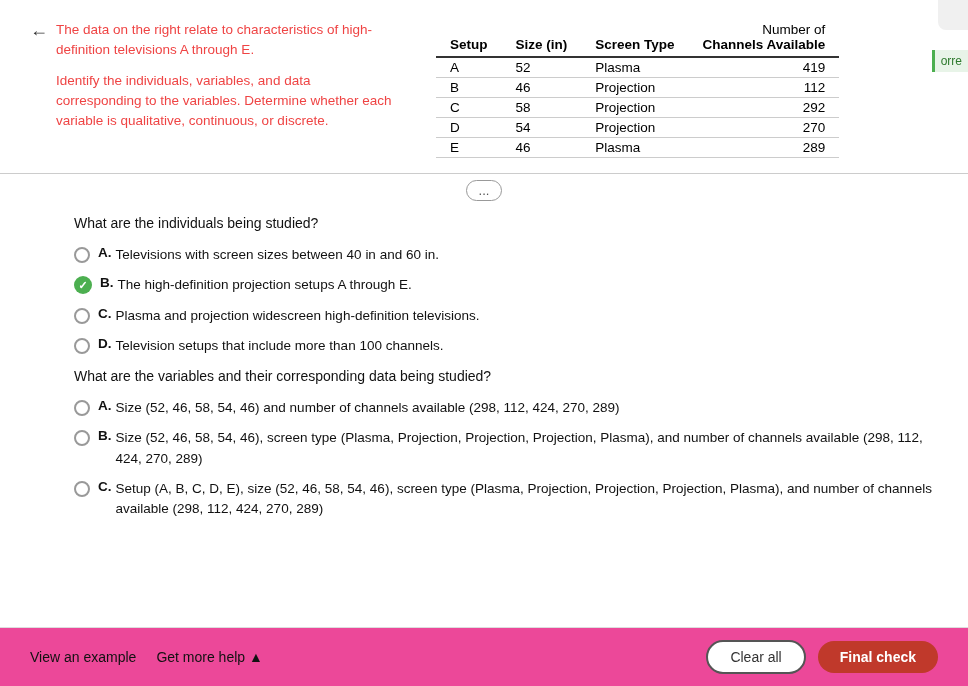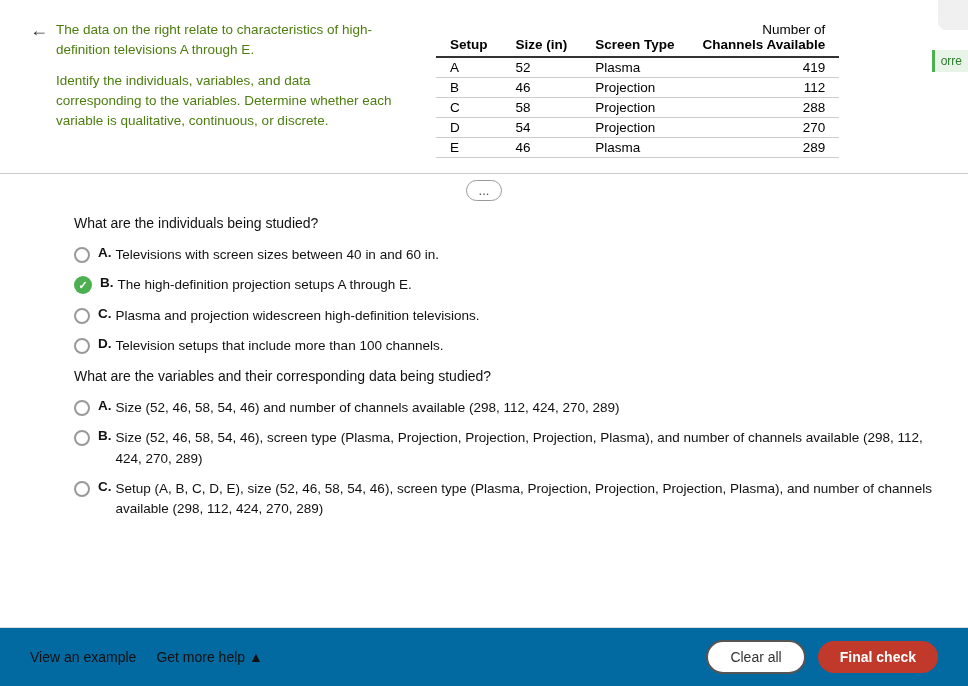--- a/index.html
+++ b/index.html
@@ -35,21 +35,21 @@
       border-bottom: 1px solid #ccc;
       padding-bottom: 15px;
     }
     .left-text {
       flex: 1;
       max-width: 340px;
     }
     .left-text p {
       font-size: 13.5px;
       line-height: 1.5;
-      color: #4d7c0f;
+      color: #ef4444;
     }
     .left-text p + p {
       margin-top: 10px;
     }
     .back-arrow {
       margin-right: 8px;
       font-size: 18px;
       cursor: pointer;
       color: #333;
     }
@@ -147,21 +147,21 @@
       font-size: 14px;
       color: #111;
       margin-bottom: 14px;
     }
     .footer {
       display: flex;
       align-items: center;
       justify-content: space-between;
       padding: 12px 30px;
       border-top: 1px solid #ddd;
-      background: #0369a1;
+      background: #ec4899;
     }
     .footer-left {
       display: flex;
       gap: 20px;
       align-items: center;
     }
     .footer-link {
       font-size: 14px;
       color: #111;
       cursor: pointer;
@@ -253,21 +253,21 @@
               <tr>
       <td>B</td>
       <td>46</td>
       <td>Projection</td>
       <td style="text-align:right;">112</td>
     </tr>
               <tr>
       <td>C</td>
       <td>58</td>
       <td>Projection</td>
-      <td style="text-align:right;">288</td>
+      <td style="text-align:right;">292</td>
     </tr>
               <tr>
       <td>D</td>
       <td>54</td>
       <td>Projection</td>
       <td style="text-align:right;">270</td>
     </tr>
               <tr>
       <td>E</td>
       <td>46</td>

